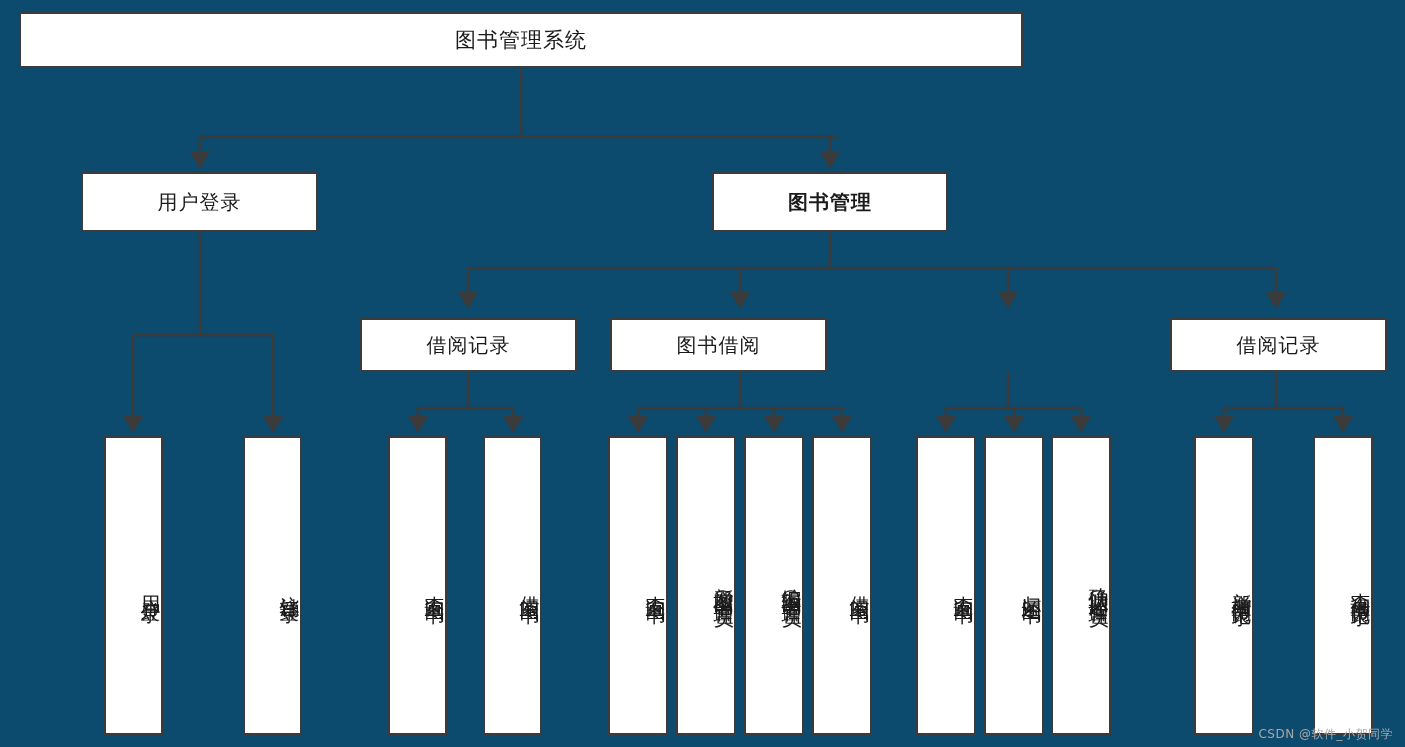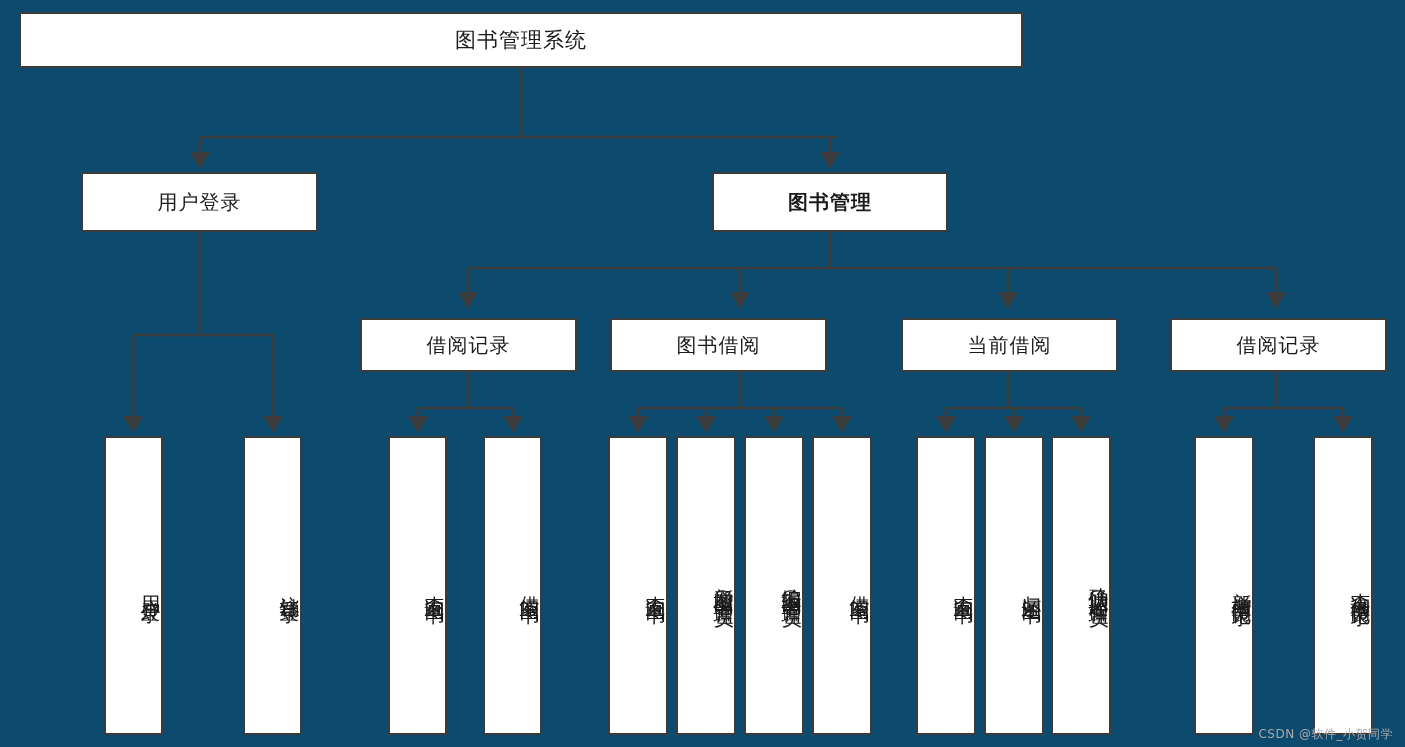--- a/index.html
+++ b/index.html
@@ -137,23 +137,20 @@
   </div>
 
   <div class="node node-mid" style="left:360px; top:318px; width:217px; height:54px;">
     <span>借阅记录</span>
   </div>
 
   <div class="node node-mid" style="left:610px; top:318px; width:217px; height:54px;">
     <span>图书借阅</span>
   </div>
 
-  <div class="node node-mid" style="left:901px; top:318px; width:217px; height:54px;">
-    <span>当前借阅</span>
-  </div>
 
   <div class="node node-mid" style="left:1170px; top:318px; width:217px; height:54px;">
     <span>借阅记录</span>
   </div>
 
   <div class="node node-leaf" style="left:104px; top:436px; width:59px; height:299px;">
     <span class="leaf-text">用户登录</span>
   </div>
 
   <div class="node node-leaf" style="left:243px; top:436px; width:59px; height:299px;">

